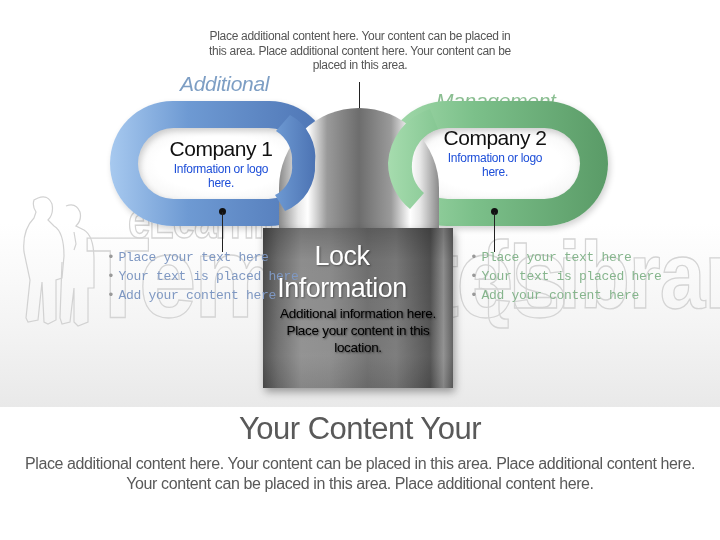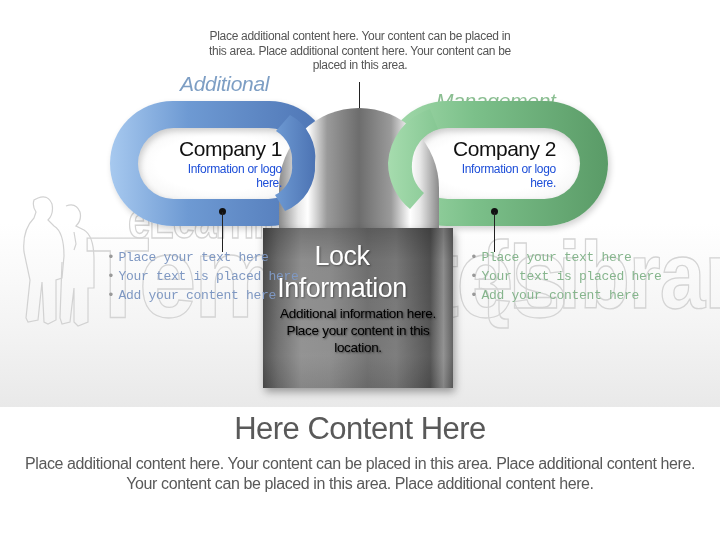--- a/index.html
+++ b/index.html
@@ -43,23 +43,23 @@
       left: 384px; top: 101px; width: 224px; height: 125px;
       background: linear-gradient(to right, #a6dcae 0%, #7cc08a 40%, #5a9b67 100%);
       box-shadow: 2px 3px 6px rgba(0,0,0,0.18);
     }
     .link-hole {
       position: absolute; left: 28px; top: 27px; right: 28px; bottom: 27px;
       border-radius: 40px;
       background: radial-gradient(ellipse at center, #ffffff 55%, #f0f0f0 100%);
       box-shadow: inset 2px 3px 6px rgba(0,0,0,0.18);
     }
-    .company-box { position: absolute; text-align: right; }
+    .company-box { position: absolute; text-align: center; }
     .company-1 { left: 160px; top: 136px; width: 122px; }
-    .company-2 { left: 434px; top: 136px; width: 122px; }
+    .company-2 { left: 434px; top: 125px; width: 122px; }
     .company-name { font-size: 21px; color: #111; letter-spacing: -0.5px; line-height: 26px; }
     .company-info { font-size: 12px; color: #1d4ed8; line-height: 14px; letter-spacing: -0.3px; }
 
     
     .shackle {
       position: absolute; left: 279px; top: 108px; width: 160px; height: 150px;
       border: 24px solid transparent; border-bottom: none;
       border-radius: 80px 80px 0 0;
       background:
         linear-gradient(#fff0,#fff0) padding-box,
@@ -185,14 +185,14 @@
   <li>Place your text here</li>
   <li>Your text is placed here</li>
   <li>Add your content here</li>
 </ul>
 <ul class="bullet-list bullets-right">
   <li>Place your text here</li>
   <li>Your text is placed here</li>
   <li>Add your content here</li>
 </ul>
 
-<div class="footer-title">Here Content Here</div>
+<div class="footer-title">Your Content Your</div>
 <div class="footer-body">Place additional content here. Your content can be placed in this area. Place additional content here. Your content can be placed in this area. Place additional content here.</div>
 
 </body></html>

